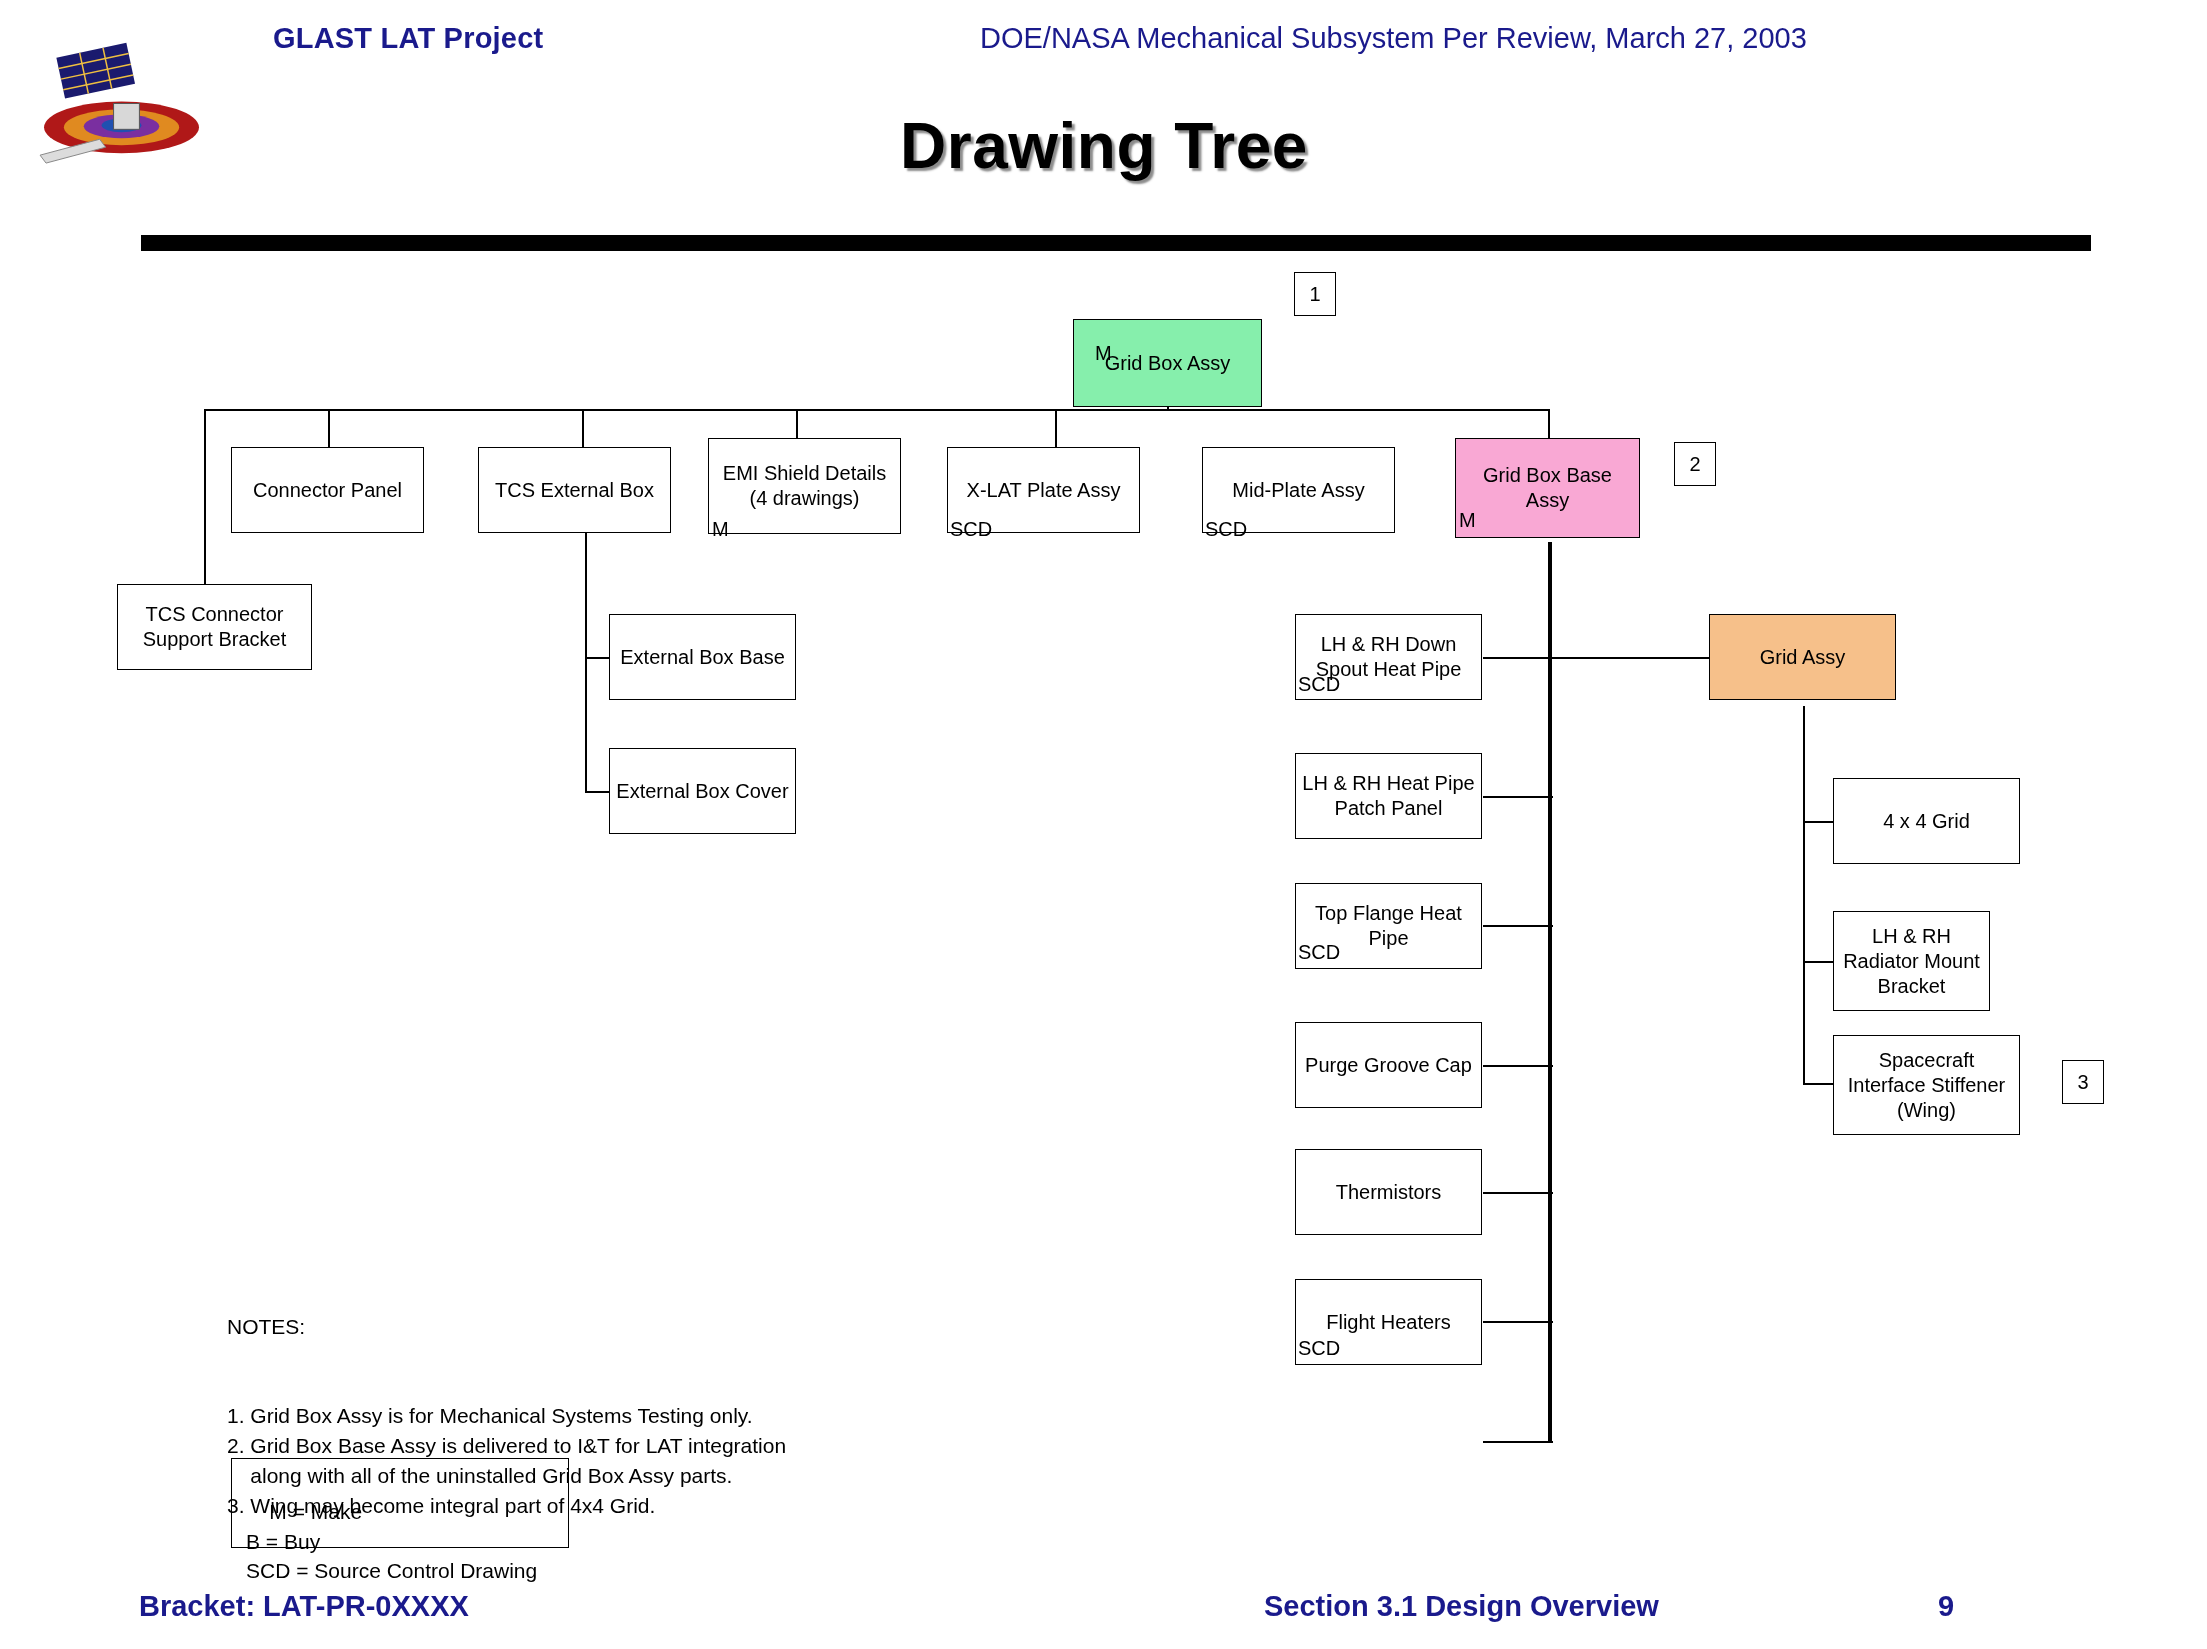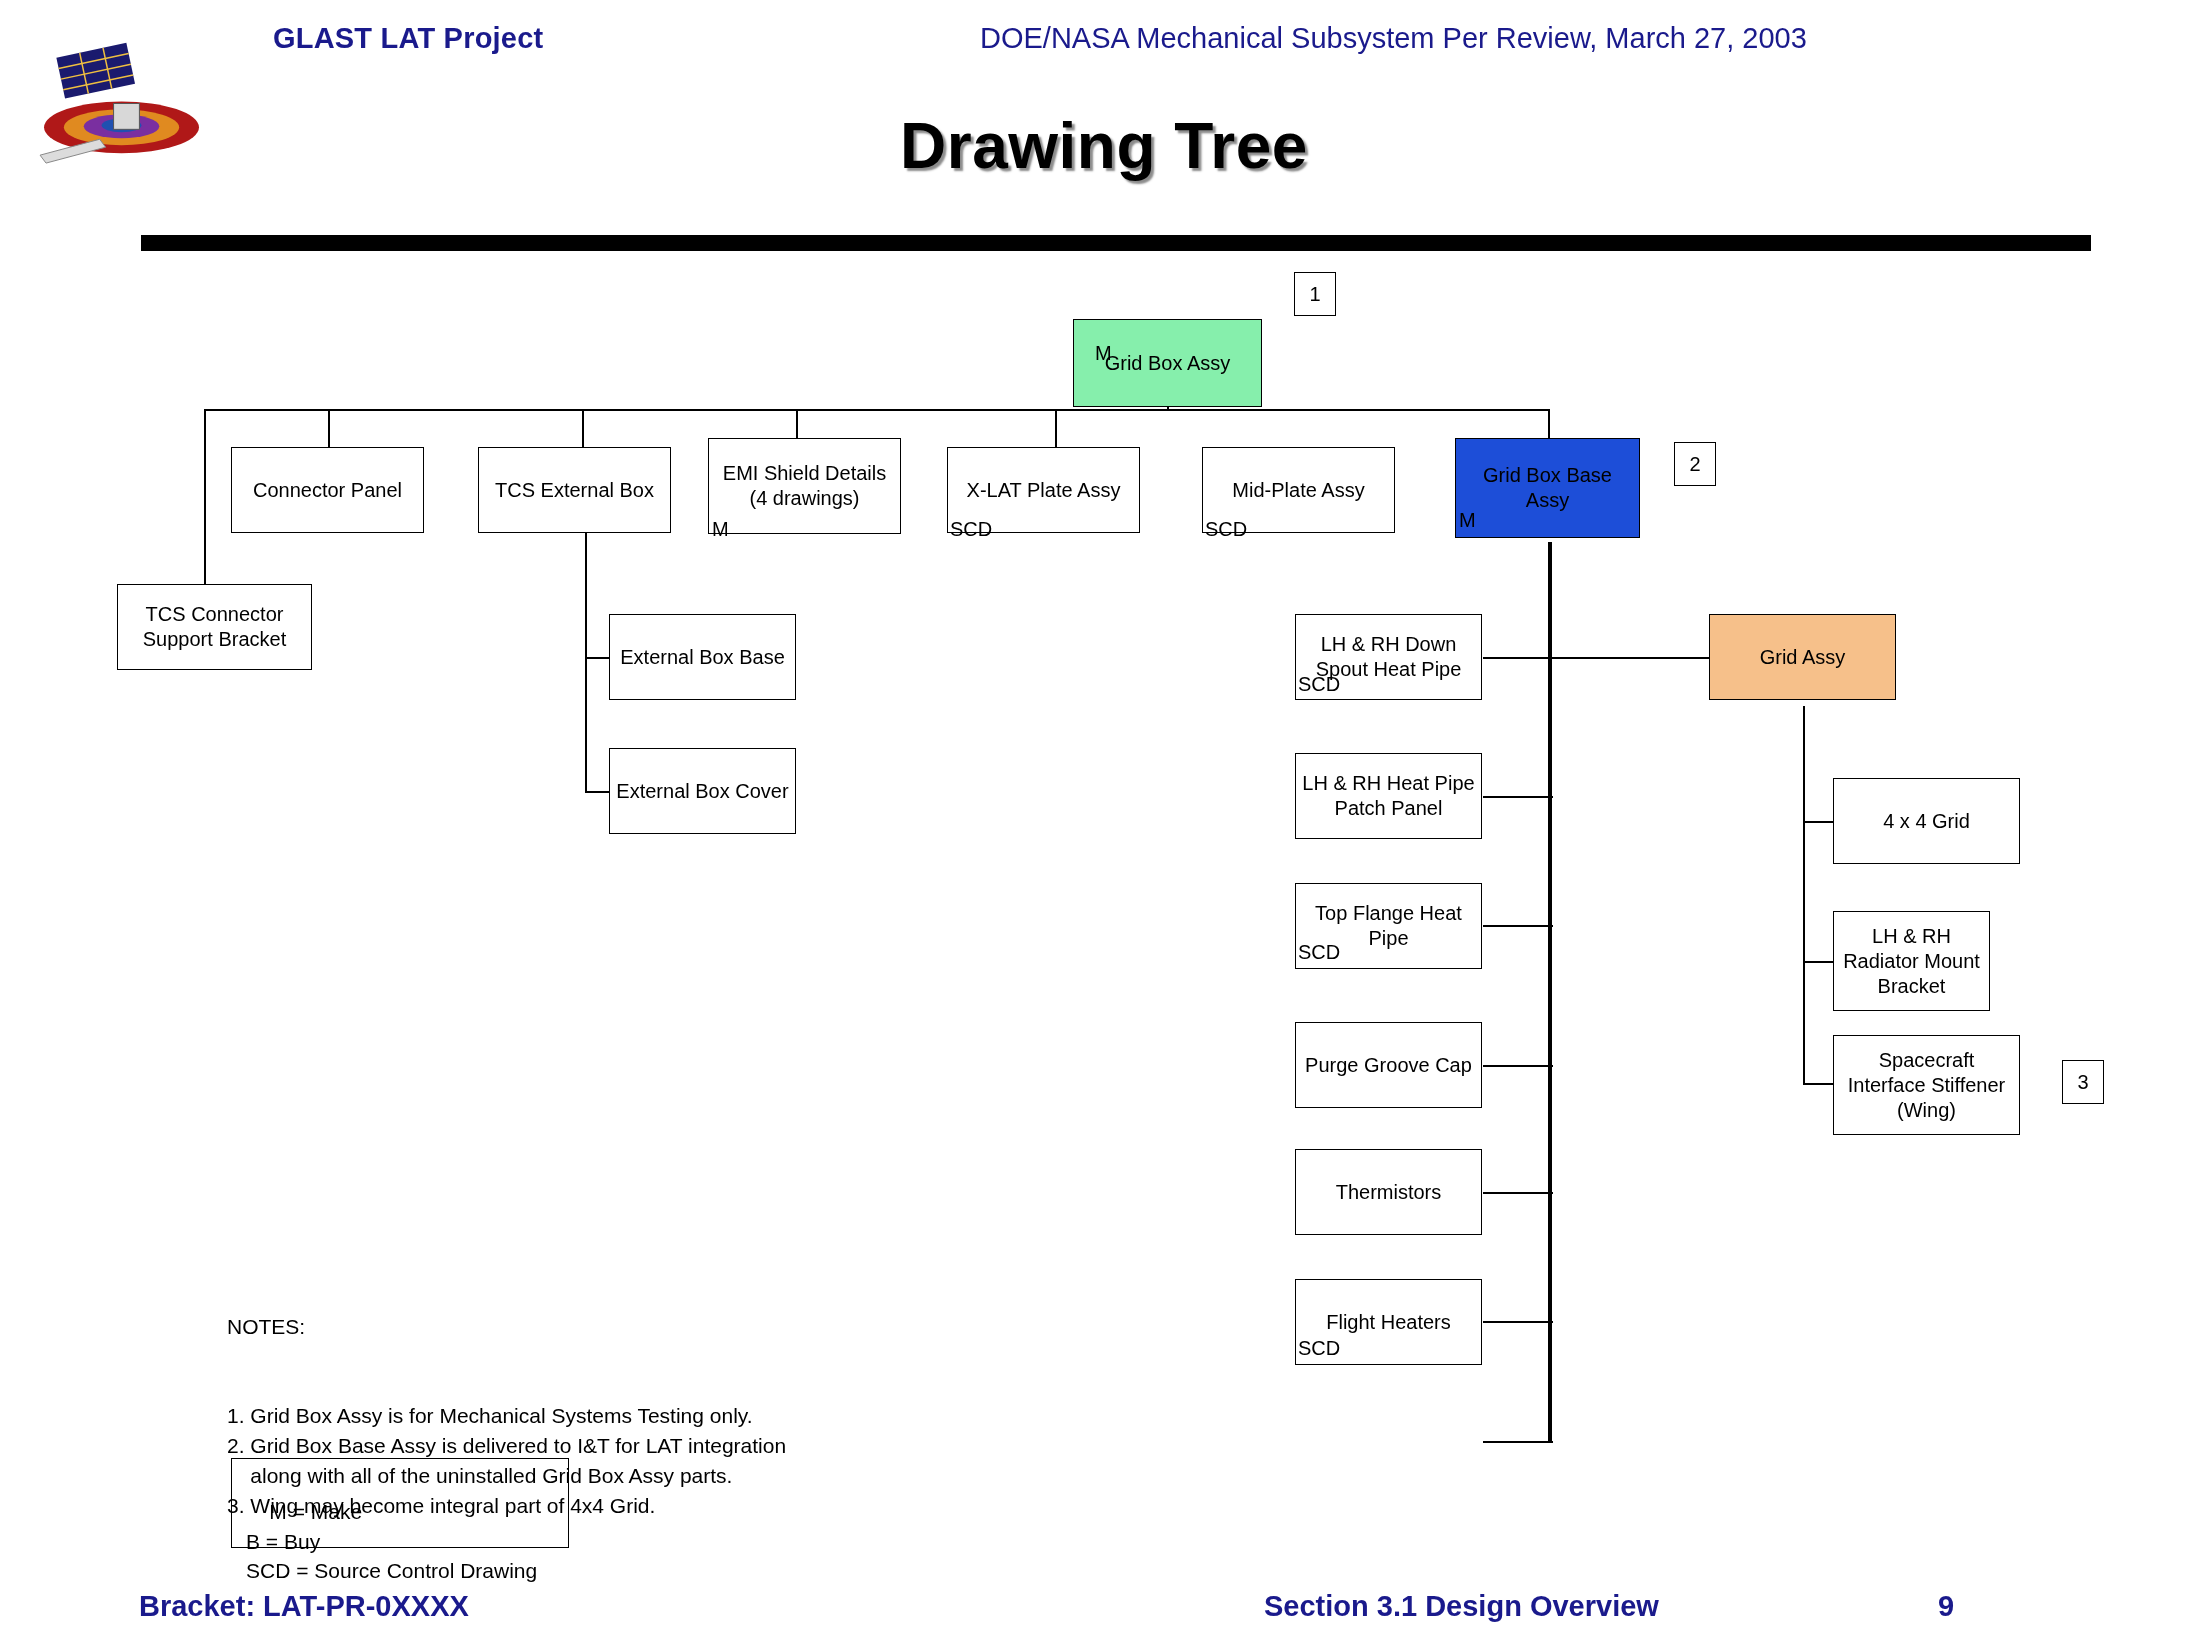--- a/index.html
+++ b/index.html
@@ -98,21 +98,21 @@
     display: flex;
     align-items: center;
     justify-content: center;
     text-align: center;
     font-size: 20px;
     color: #000000;
     line-height: 1.25;
     padding: 2px 4px;
   }
   .node.green  { background: #86efac; margin-top: 32px; }
-  .node.yellow { background: #1d4ed8; }
+  .node.yellow { background: #f9a8d4; }
   .node.orange { background: #f6c08a; }
 
   .tag {
     position: absolute;
     box-sizing: border-box;
     border: 1.5px solid #000000;
     background: #ffffff;
     display: flex;
     align-items: center;
     justify-content: center;

